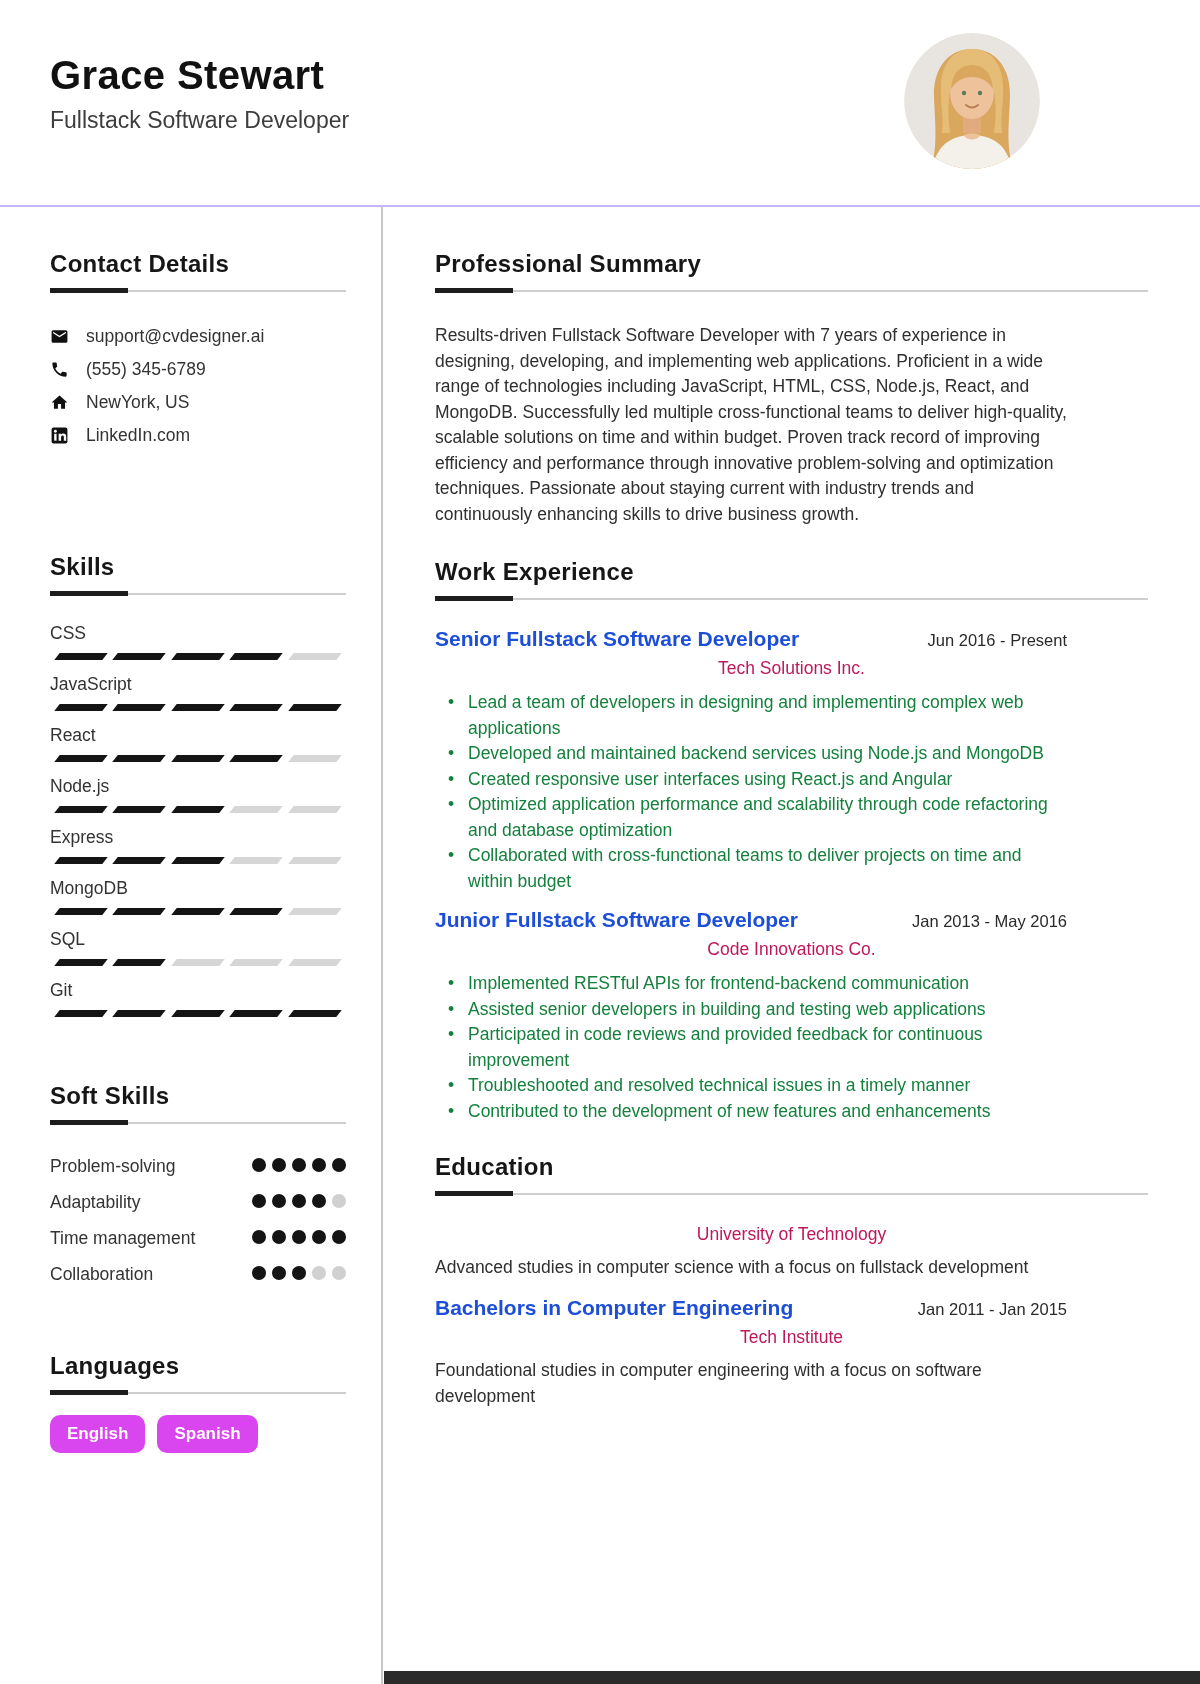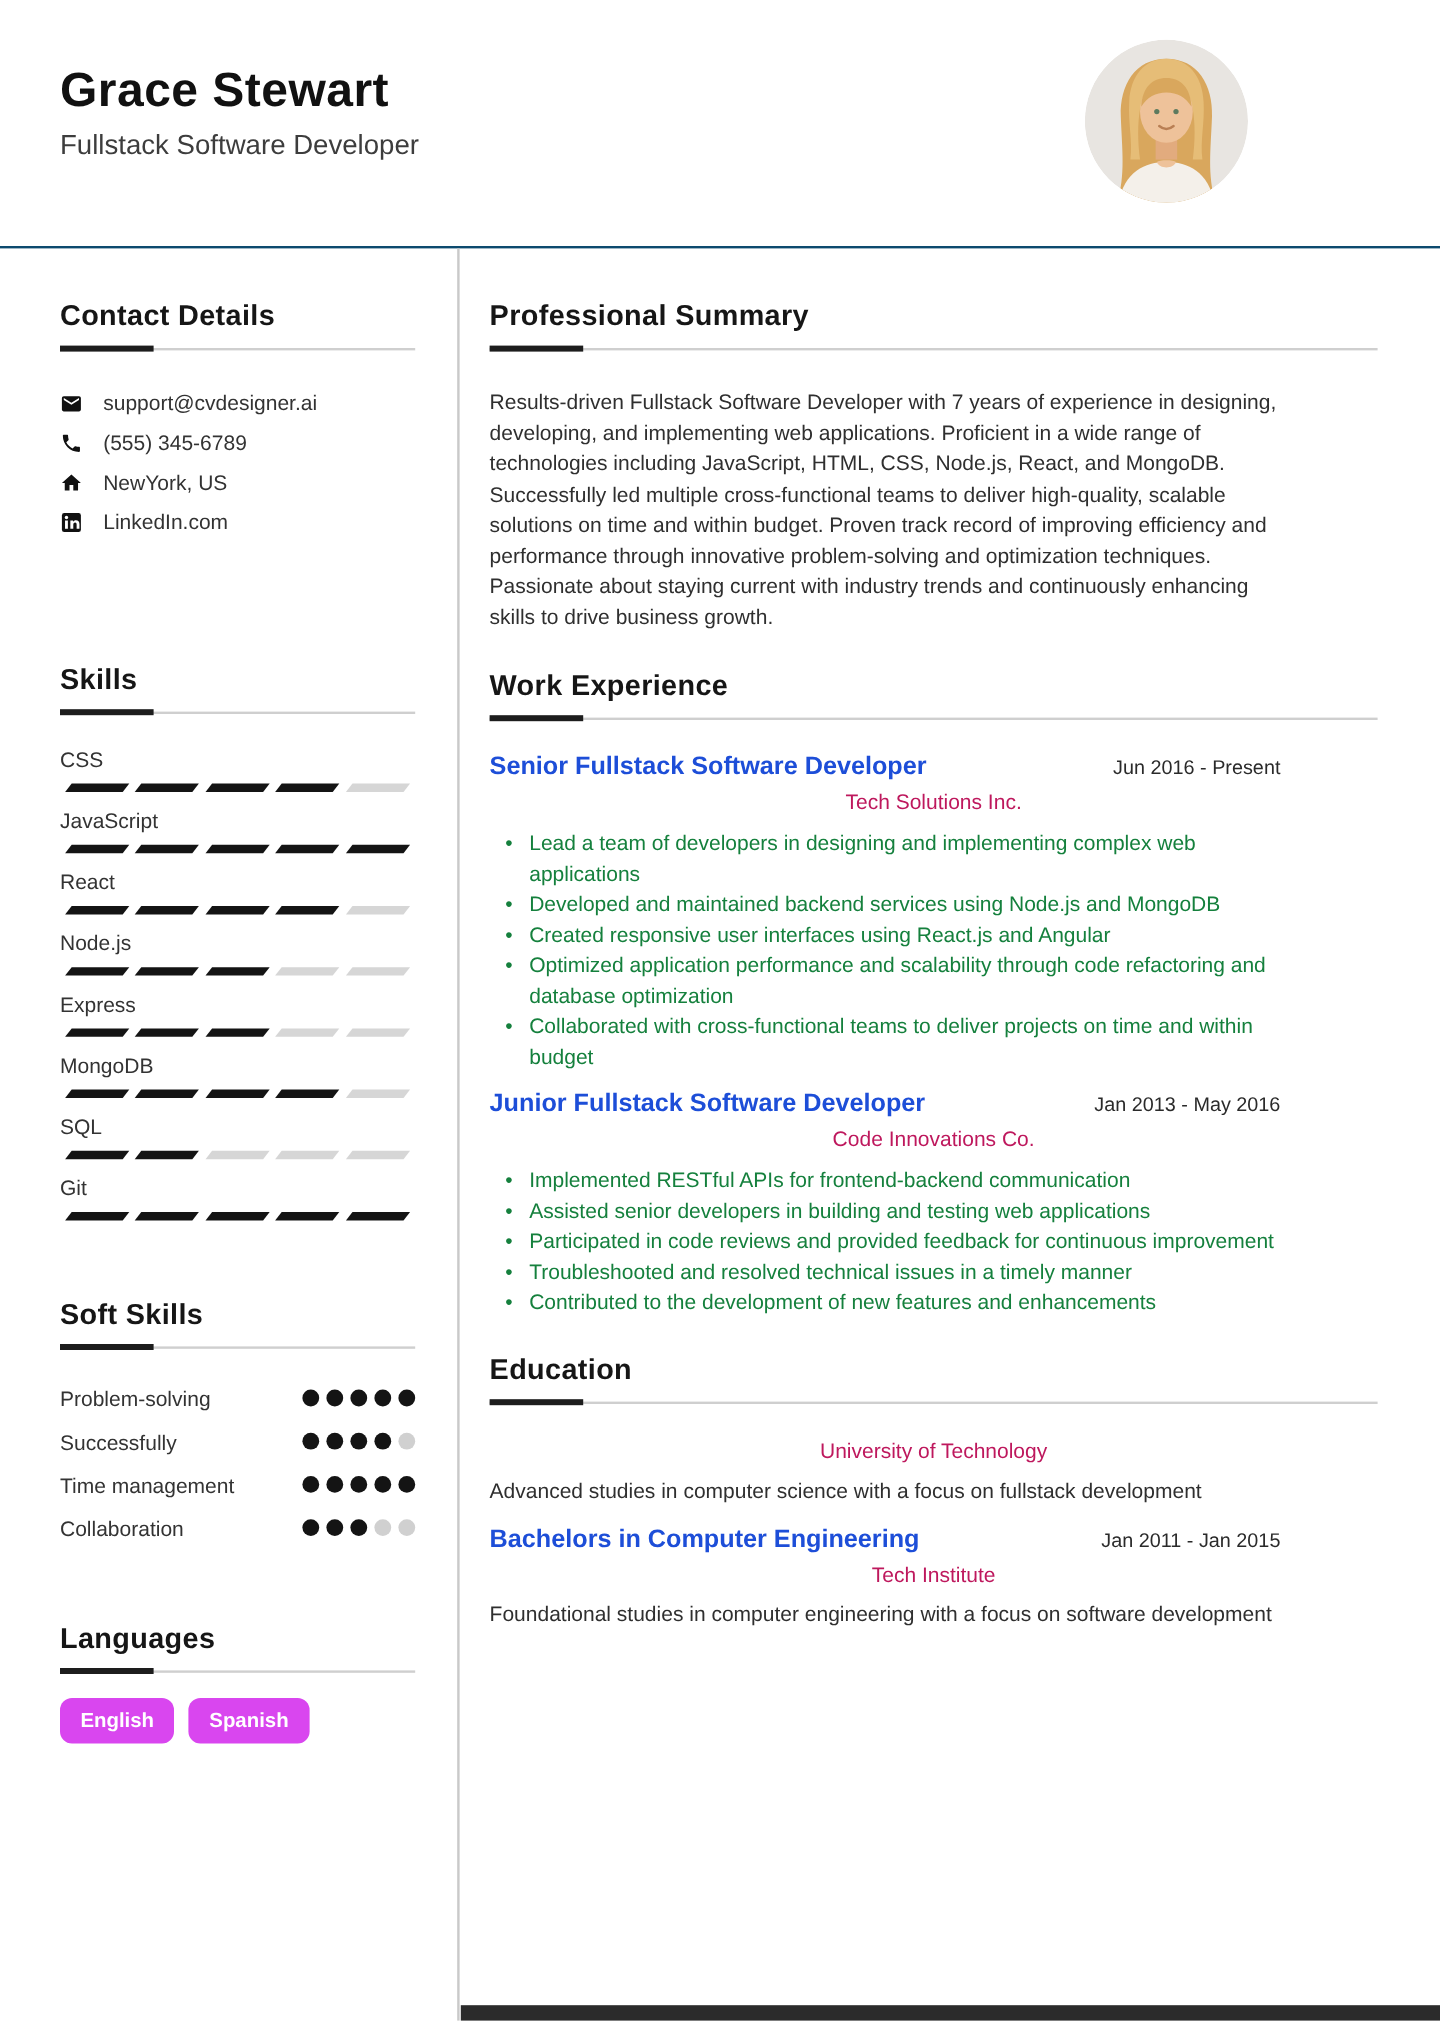--- a/index.html
+++ b/index.html
@@ -6,34 +6,34 @@
   html,body { background:#fff; }
   body {
     width:1200px; height:1684px;
     font-family:"Liberation Sans", sans-serif;
     color:#2f2f2f; position:relative; overflow:hidden;
   }
   .page { width:1200px; height:1684px; position:relative; background:#fff; }
 
   
   .header {
-    height:207px; border-bottom:2px solid #0c4a6e;
+    height:207px; border-bottom:2px solid #c4b5fd;
     display:flex; justify-content:space-between; align-items:flex-start;
     padding:52px 160px 0 50px;
     gap:43px;
   }
   .name { font-size:40px; font-weight:700; color:#111; letter-spacing:.4px; line-height:46px; }
   .subtitle { font-size:23px; color:#3d3d3d; margin-top:9px; }
   .avatar { width:136px; height:136px; border-radius:50%; overflow:hidden; margin-top:-19px; flex:0 0 auto; }
   .avatar svg { display:block; }
 
   
   .content { display:flex; height:1477px; }
   .left  { width:383px; padding:0 35px 10px 50px; border-right:2px solid #c9c9c9; }
-  .right { flex:1; padding:0 52px 0 25px; }
+  .right { flex:1; padding:0 52px 0 25px;margin-left:27px; }
 
   
   h2 { font-size:24px; font-weight:700; color:#161616; letter-spacing:.3px; line-height:30px; }
   .rule { position:relative; height:5px; margin-top:9px; }
   .rule::before { content:""; position:absolute; left:0; right:0; top:2px; height:2px; background:#cfcfcf; }
   .rule::after  { content:""; position:absolute; left:0; top:0; width:78px; height:5px; background:#1d1d1d; }
 
   .sec-contact { margin-top:42px; }
   .sec-skills  { margin-top:100px; }
   .sec-soft    { margin-top:64px; }
@@ -266,21 +266,21 @@
               <div class="soft-name">Problem-solving</div>
               <div class="dots">
                 <span class="dot on"></span>
                 <span class="dot on"></span>
                 <span class="dot on"></span>
                 <span class="dot on"></span>
                 <span class="dot on"></span>
               </div>
             </div>
             <div class="soft">
-              <div class="soft-name">Successfully</div>
+              <div class="soft-name">Adaptability</div>
               <div class="dots">
                 <span class="dot on"></span>
                 <span class="dot on"></span>
                 <span class="dot on"></span>
                 <span class="dot on"></span>
                 <span class="dot off"></span>
               </div>
             </div>
             <div class="soft">
               <div class="soft-name">Time management</div>

